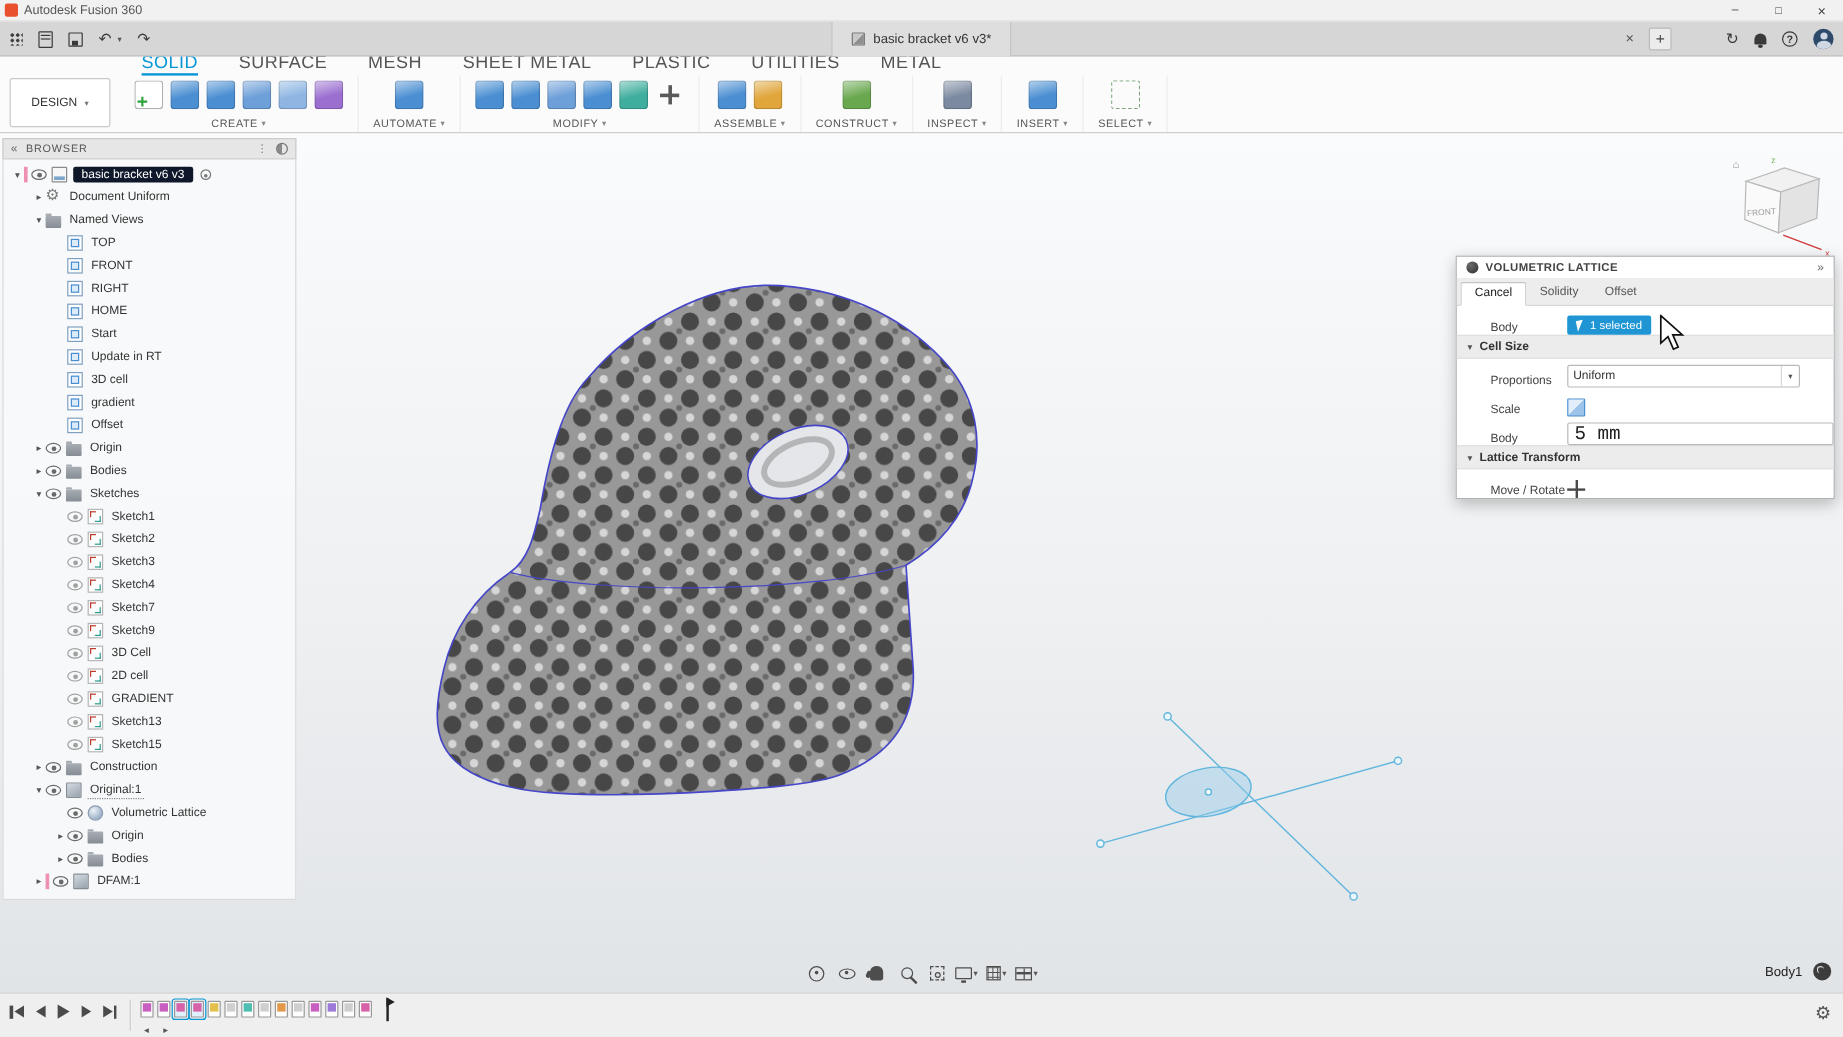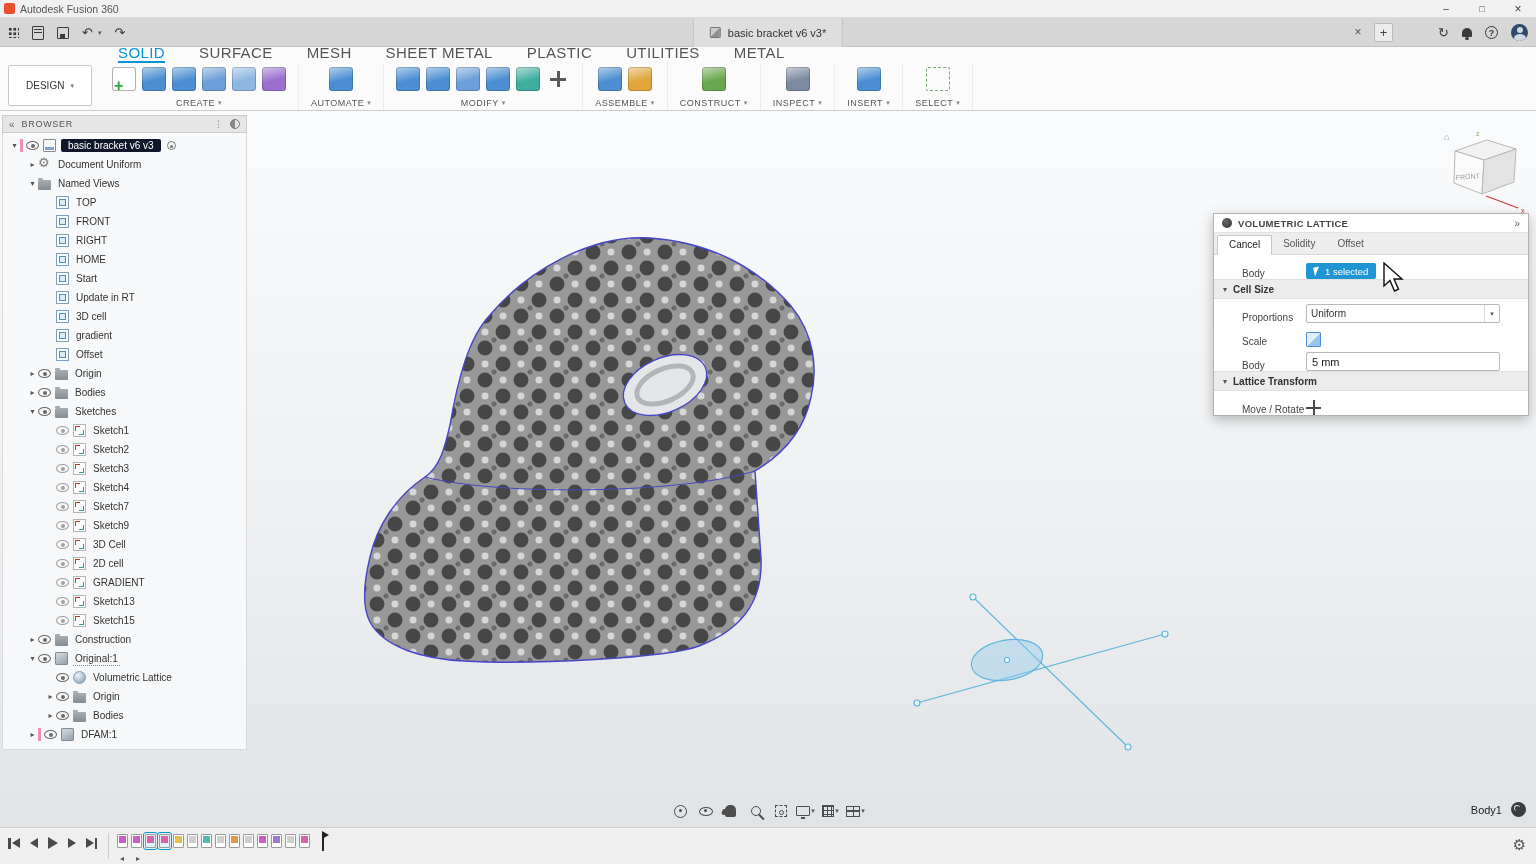--- a/index.html
+++ b/index.html
@@ -128,21 +128,21 @@
 .chip-cursor{width:0;height:0;border-top:9px solid #fff;border-right:6px solid transparent;transform:rotate(-12deg)}
 .chip-x{margin-left:8px;color:#555;font-size:11px}
 .chip-x::before{content:"×"}
 .dd{flex:1;height:19px;border:1px solid #b9b9b9;border-radius:2px;background:#fff;display:flex;align-items:center;gap:6px;padding:0 0 0 4px}
 .dd-caret{margin-left:auto;border-left:1px solid #d8d8d8;width:15px;height:100%;display:flex;align-items:center;justify-content:center;font-size:7px;color:#555}
 .dd-caret::before{content:"▾"}
 .gyroid-ico{width:13px;height:13px;border-radius:2px;background:radial-gradient(circle at 32% 30%,#d6dee6,#7d8aa0);border:1px solid #9aa5b1;flex:none}
 .dlg-section{height:20px;background:#ececec;border-top:1px solid #e0e0e0;border-bottom:1px solid #e0e0e0;display:flex;align-items:center;gap:6px;padding:0 9px;font-weight:bold;color:#333}
 .dlg-section::before{content:"▾";font-size:8px;color:#555;font-weight:normal}
 .scale-ico{width:15px;height:15px;border:1px solid #4b8fd2;background:linear-gradient(135deg,#e3eefb 50%,#9cc3ea 50%);border-radius:1px}
-.txt-input{flex:1;height:19px;border:1px solid #b9b9b9;border-radius:2px;padding:0 5px;font-size:11px;font-family:Liberation Sans, sans-serif;color:#222;background:#fff}
+.txt-input{flex:1;height:19px;border:1px solid #b9b9b9;border-radius:2px;padding:0 5px;font-size:16px;font-family:Liberation Mono, monospace;color:#222;background:#fff}
 .move-ico{width:15px;height:15px;position:relative}
 .move-ico::before{content:"";position:absolute;left:0;top:6.5px;width:15px;height:2px;background:#4a4a4a}
 .move-ico::after{content:"";position:absolute;left:6.5px;top:0;width:2px;height:15px;background:#4a4a4a}
 .reset-ico{font-size:14px;color:#444;line-height:1}
 .reset-ico::before{content:"↺"}
 .dlg-footer{display:flex;align-items:center;padding:7px 8px;border-top:1px solid #e2e2e2}
 .info-ico{width:13px;height:13px;border-radius:50%;background:#666;color:#fff;font-size:9px;font-style:italic;display:flex;align-items:center;justify-content:center}
 .info-ico::before{content:"i"}
 .btn{min-width:46px;height:18px;border:1px solid #b0b0b0;background:linear-gradient(#fdfdfd,#ebebeb);border-radius:2px;font-size:10px;color:#333;font-family:inherit;display:inline-flex;align-items:center;justify-content:center;padding:0 8px}
 .btn.ok{margin-left:auto}

